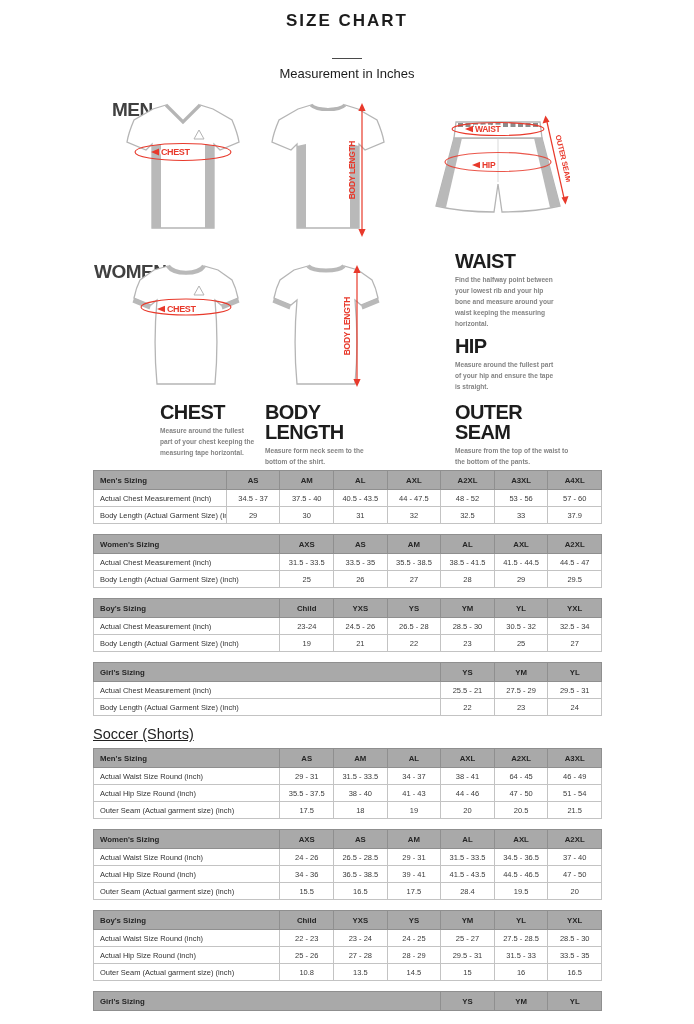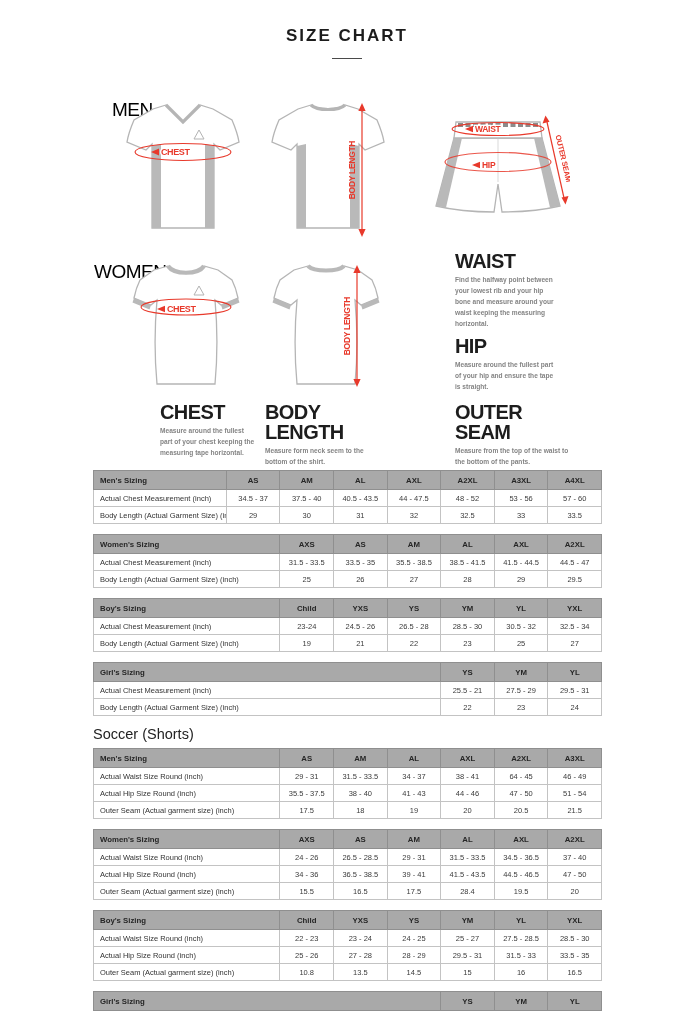--- a/index.html
+++ b/index.html
@@ -1,56 +1,57 @@
 <!DOCTYPE html>
 <html><head>
 <meta charset="utf-8">
 <style>
   html,body{margin:0;padding:0;background:#fff;}
   .page{position:relative;width:694px;height:1024px;background:#ffffff;overflow:hidden;
         font-family:"Liberation Sans",sans-serif;color:#231f20;}
 
   
-  .page-title{position:absolute;top:26px;left:0;width:100%;text-align:center;
+  .page-title{position:absolute;top:11px;left:0;width:100%;text-align:center;
               font-size:17px;font-weight:600;letter-spacing:2px;color:#1c1c1c;}
   .title-divider{position:absolute;top:58px;left:332px;width:30px;border-top:1.6px solid #4a4a4a;}
   .page-subtitle{position:absolute;top:66px;left:0;width:100%;text-align:center;
               font-size:13px;color:#1c1c1c;}
 
   
-  .fig-label{position:absolute;font-size:19px;font-weight:normal;letter-spacing:-.5px;color:#000000;}
+  .fig-label{position:absolute;font-size:19px;font-weight:bold;letter-spacing:-.5px;color:#404040;}
   .fig{position:absolute;}
 
   .def{position:absolute;}
   .def-term{font-size:20px;font-weight:bold;letter-spacing:-.6px;color:#1d1d1d;line-height:1;}
   .def-desc{margin-top:4px;font-size:6.6px;font-weight:bold;color:#848484;line-height:1.65;}
 
   
   .tables-wrap{position:absolute;left:93px;top:470px;width:509px;}
   .section-title{font-size:14.5px;color:#222;margin:0 0 6px 0;font-weight:normal;}
-  .section-title.shorts{margin-top:8px;}
+  .section-title.shorts{margin-top:8px;text-decoration:underline;}
   .tbl-slot{margin-bottom:10px;}
   table.size-table{width:100%;border-collapse:collapse;table-layout:fixed;
                    font-family:"Liberation Sans",sans-serif;padding-left:20px;}
   table.size-table th, table.size-table td{border:1px solid #c3c3c3;overflow:hidden;white-space:nowrap;}
   table.size-table th{background:#a9a9a9;color:#262626;font-size:7.8px;height:16px;
                       border-color:#8f8f8f;text-align:center;}
   table.size-table th.group-name{text-align:left;padding-left:6px;}
   table.size-table td{font-size:7.5px;color:#3a3a3a;height:14px;text-align:center;background:#fff;}
   table.size-table td.row-label{text-align:left;padding-left:6px;color:#333;}
 
   svg text{font-family:"Liberation Sans",sans-serif;}
 </style>
 </head>
 <body>
 
 <div class="page">
 
   <div class="page-title">SIZE CHART</div>
   <div class="title-divider"></div>
+  <div class="page-subtitle">Measurement in Inches</div>
 
   <div class="fig-label" style="left:112px;top:99px;">MEN</div>
 
   <svg class="fig" style="left:120px;top:100px;" width="130" height="140" viewBox="0 0 130 140">
     <path d="M46,5 L33,9 L14,20 C11,27 8,36 7,42 L26,50 L32,44 L32,128 L94,128 L94,44 L100,50 L119,42 C118,36 115,27 112,20 L93,9 L80,5 L63,22 Z" fill="#ffffff" stroke="#b5b5b5" stroke-width="1.3"></path>
     <polygon points="32,46 41,44 41,128 32,128" fill="#b9b9b9"></polygon>
     <polygon points="94,46 85,44 85,128 94,128" fill="#b9b9b9"></polygon>
     <path d="M46,5 L63,22 L80,5" fill="none" stroke="#b5b5b5" stroke-width="3.2"></path>
     <polygon points="79,30 84,39 74,39" fill="none" stroke="#b3b3b3" stroke-width="1"></polygon>
     <ellipse cx="63" cy="52" rx="48" ry="8.5" fill="none" stroke="#e8392b" stroke-width="1.1"></ellipse>
@@ -170,21 +171,21 @@
               <td>57 - 60</td>
             </tr>
             <tr>
               <td class="row-label">Body Length (Actual Garment Size) (inch)</td>
               <td>29</td>
               <td>30</td>
               <td>31</td>
               <td>32</td>
               <td>32.5</td>
               <td>33</td>
-              <td>33.5</td>
+              <td>37.9</td>
             </tr>
           </tbody>
         </table>
       </div>
     <div class="tbl-slot">
         <table class="size-table">
           <colgroup>
             <col style="width: 36.7%;">
             <col style="width: 10.55%;">
             <col style="width: 10.55%;">

